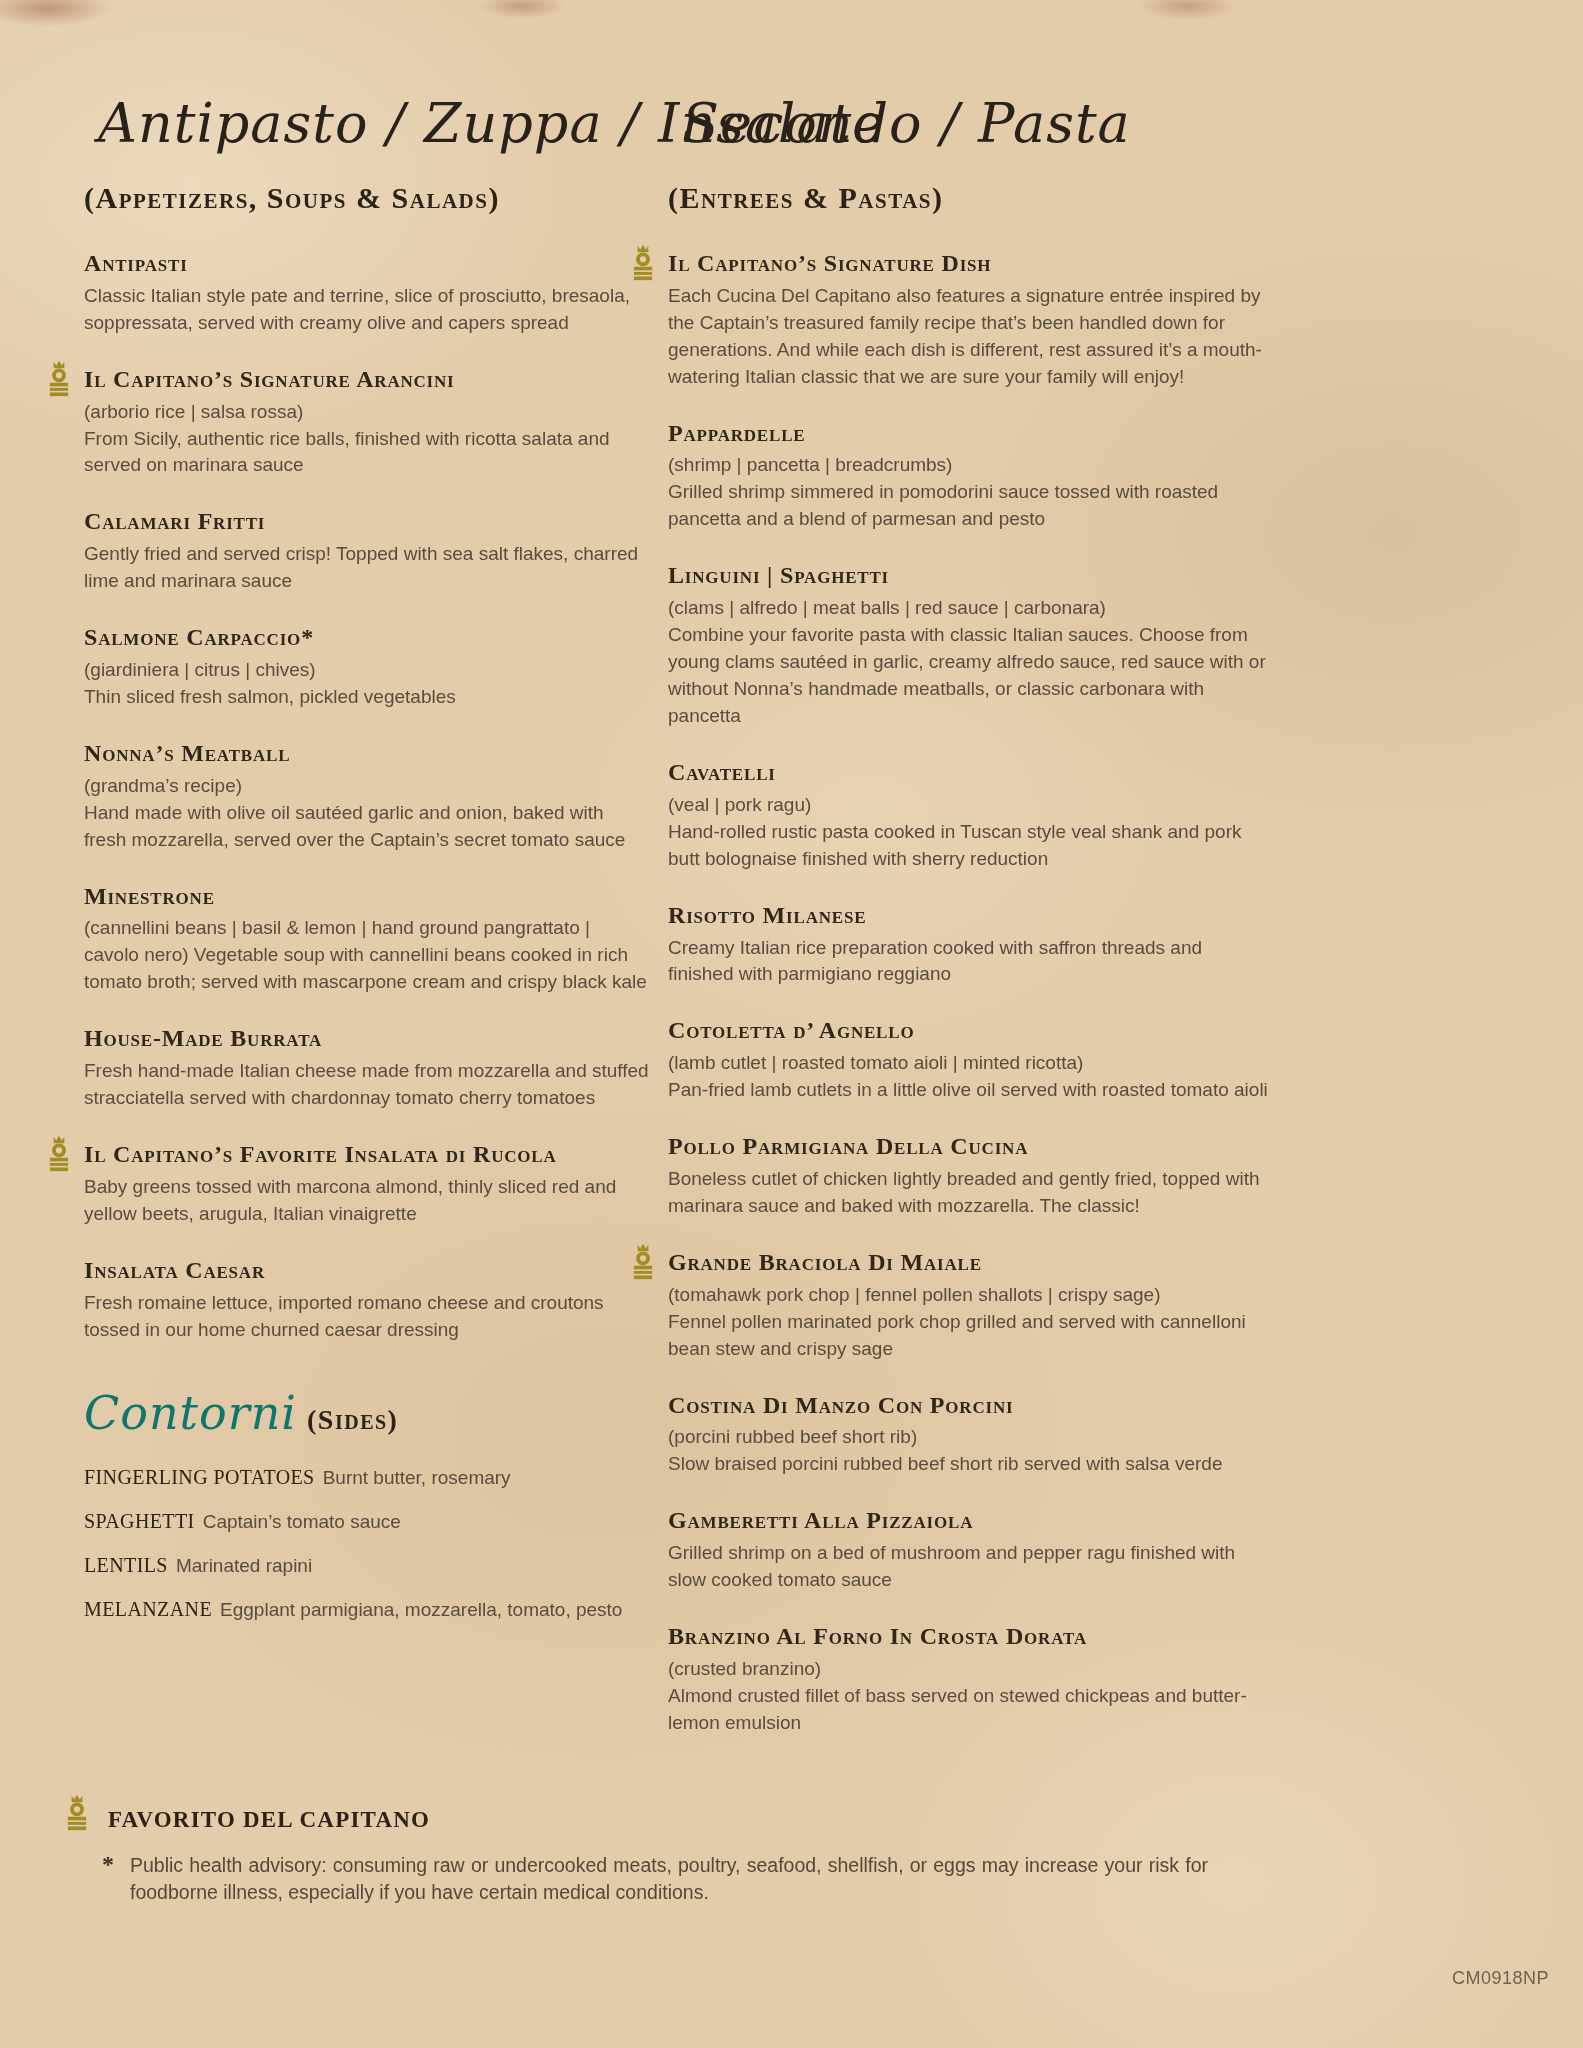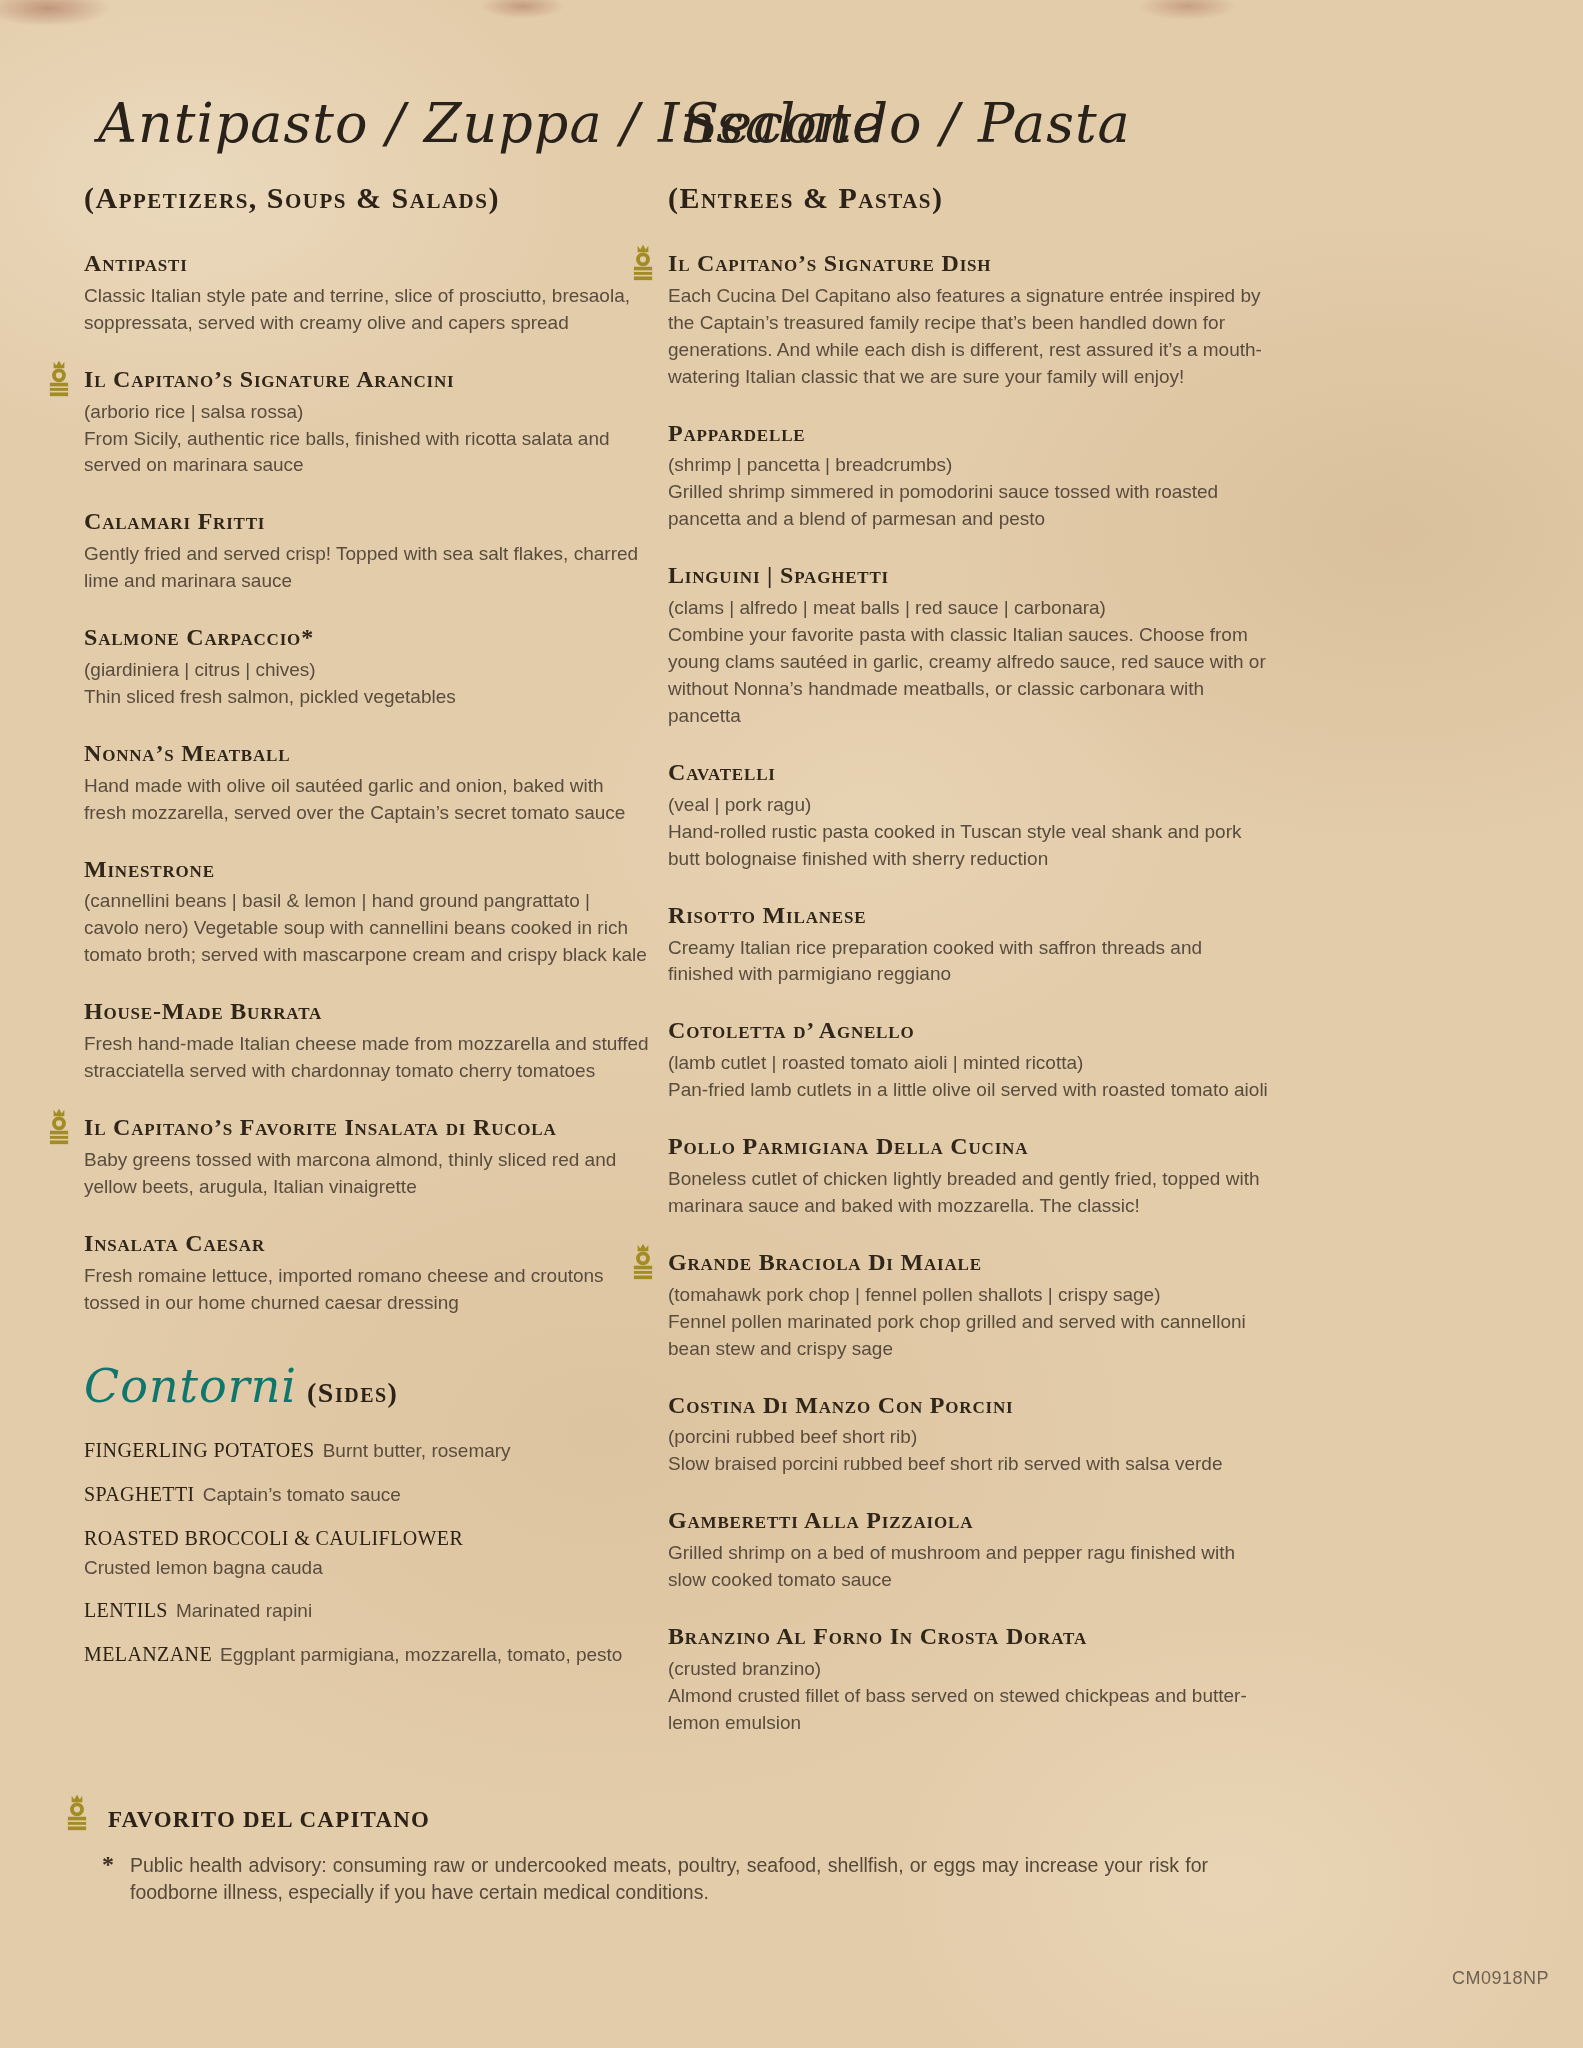--- a/index.html
+++ b/index.html
@@ -112,20 +112,21 @@
   </div>
 
   <div class="menu-item">
     <h3 class="item-name">Salmone Carpaccio*</h3>
     <div class="item-sub">(giardiniera | citrus | chives)</div>
     <div class="item-desc">Thin sliced fresh salmon, pickled vegetables</div>
   </div>
 
   <div class="menu-item">
     <h3 class="item-name">Nonna’s Meatball</h3>
+    <div class="item-sub">(grandma’s recipe)</div>
     <div class="item-desc">Hand made with olive oil sautéed garlic and onion, baked with fresh mozzarella, served over the Captain’s secret tomato sauce</div>
   </div>
 
   <div class="menu-item">
     <h3 class="item-name">Minestrone</h3>
     <div class="item-desc">(cannellini beans | basil &amp; lemon | hand ground pangrattato | cavolo nero) Vegetable soup with cannellini beans cooked in rich tomato broth; served with mascarpone cream and crispy black kale</div>
   </div>
 
   <div class="menu-item">
     <h3 class="item-name">House-Made Burrata</h3>
@@ -147,24 +148,20 @@
 
   <div class="sides-heading">
     <span class="sides-script">Contorni</span><span class="sides-paren">(Sides)</span>
   </div>
 
   <div class="side-item">
     <span class="side-name">FINGERLING POTATOES</span><span>Burnt butter, rosemary</span>
   </div>
   <div class="side-item">
     <span class="side-name">SPAGHETTI</span><span>Captain’s tomato sauce</span>
-  </div>
-  <div class="side-item">
-    <span class="side-name">ROASTED BROCCOLI &amp; CAULIFLOWER</span>
-    <div class="side-desc-block">Crusted lemon bagna cauda</div>
   </div>
   <div class="side-item">
     <span class="side-name">LENTILS</span><span>Marinated rapini</span>
   </div>
   <div class="side-item">
     <span class="side-name">MELANZANE</span><span>Eggplant parmigiana, mozzarella, tomato, pesto</span>
   </div>
 </div>
 
 <div class="col col-right">

